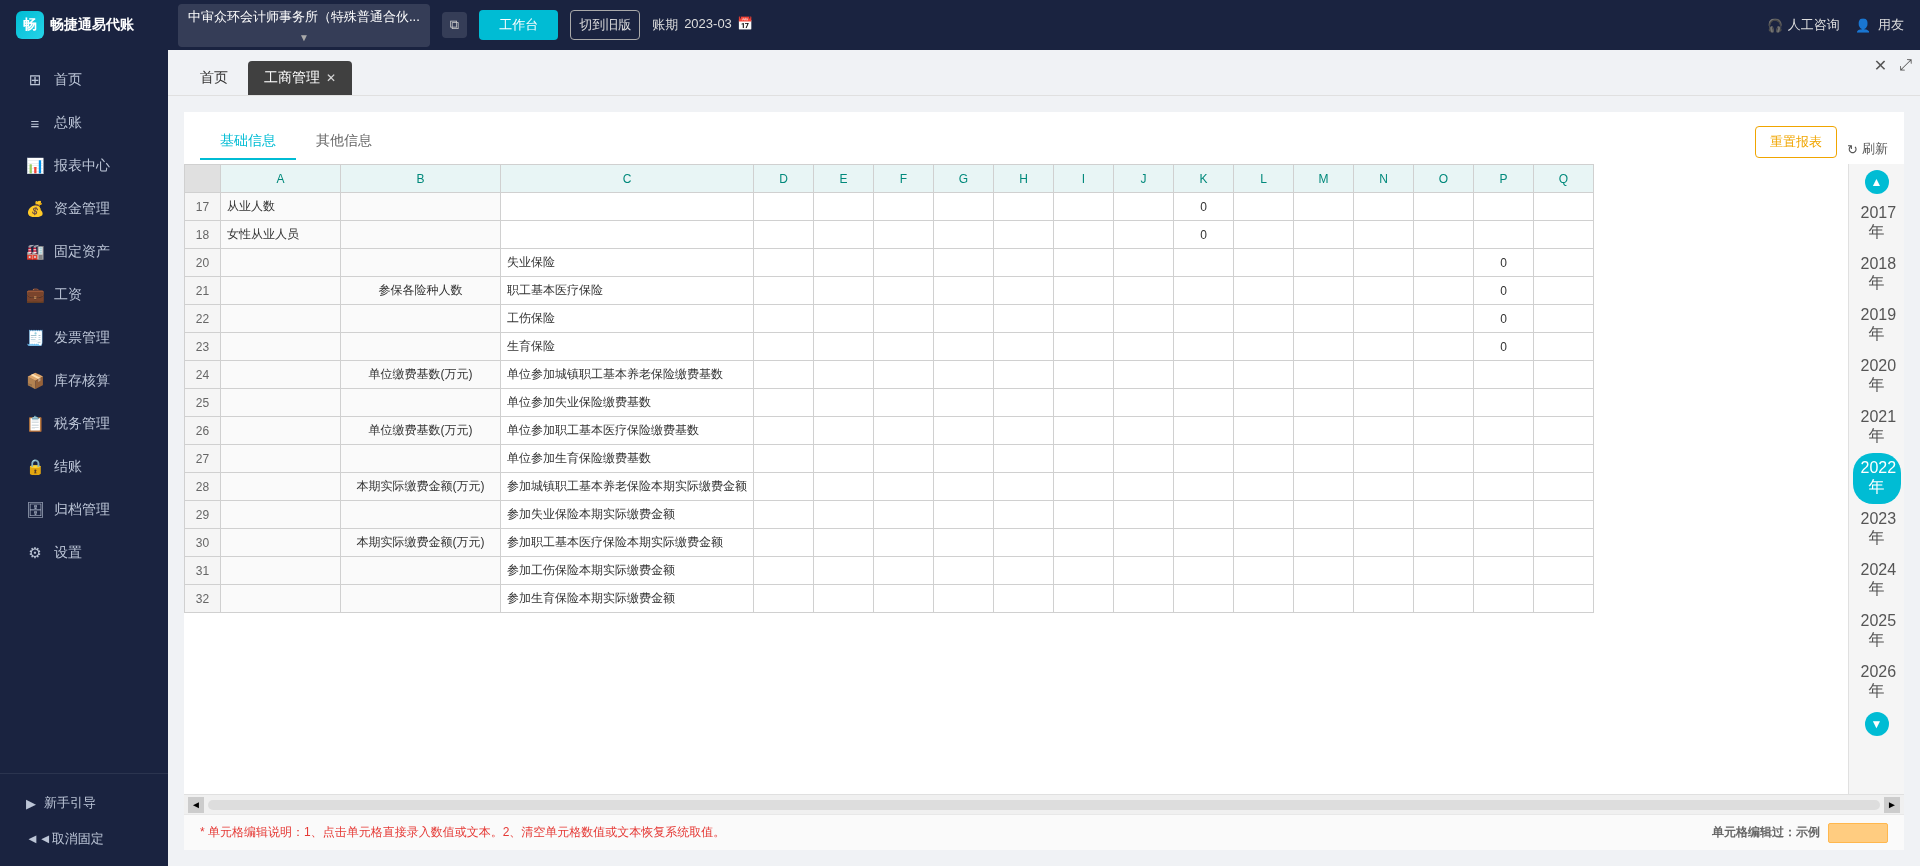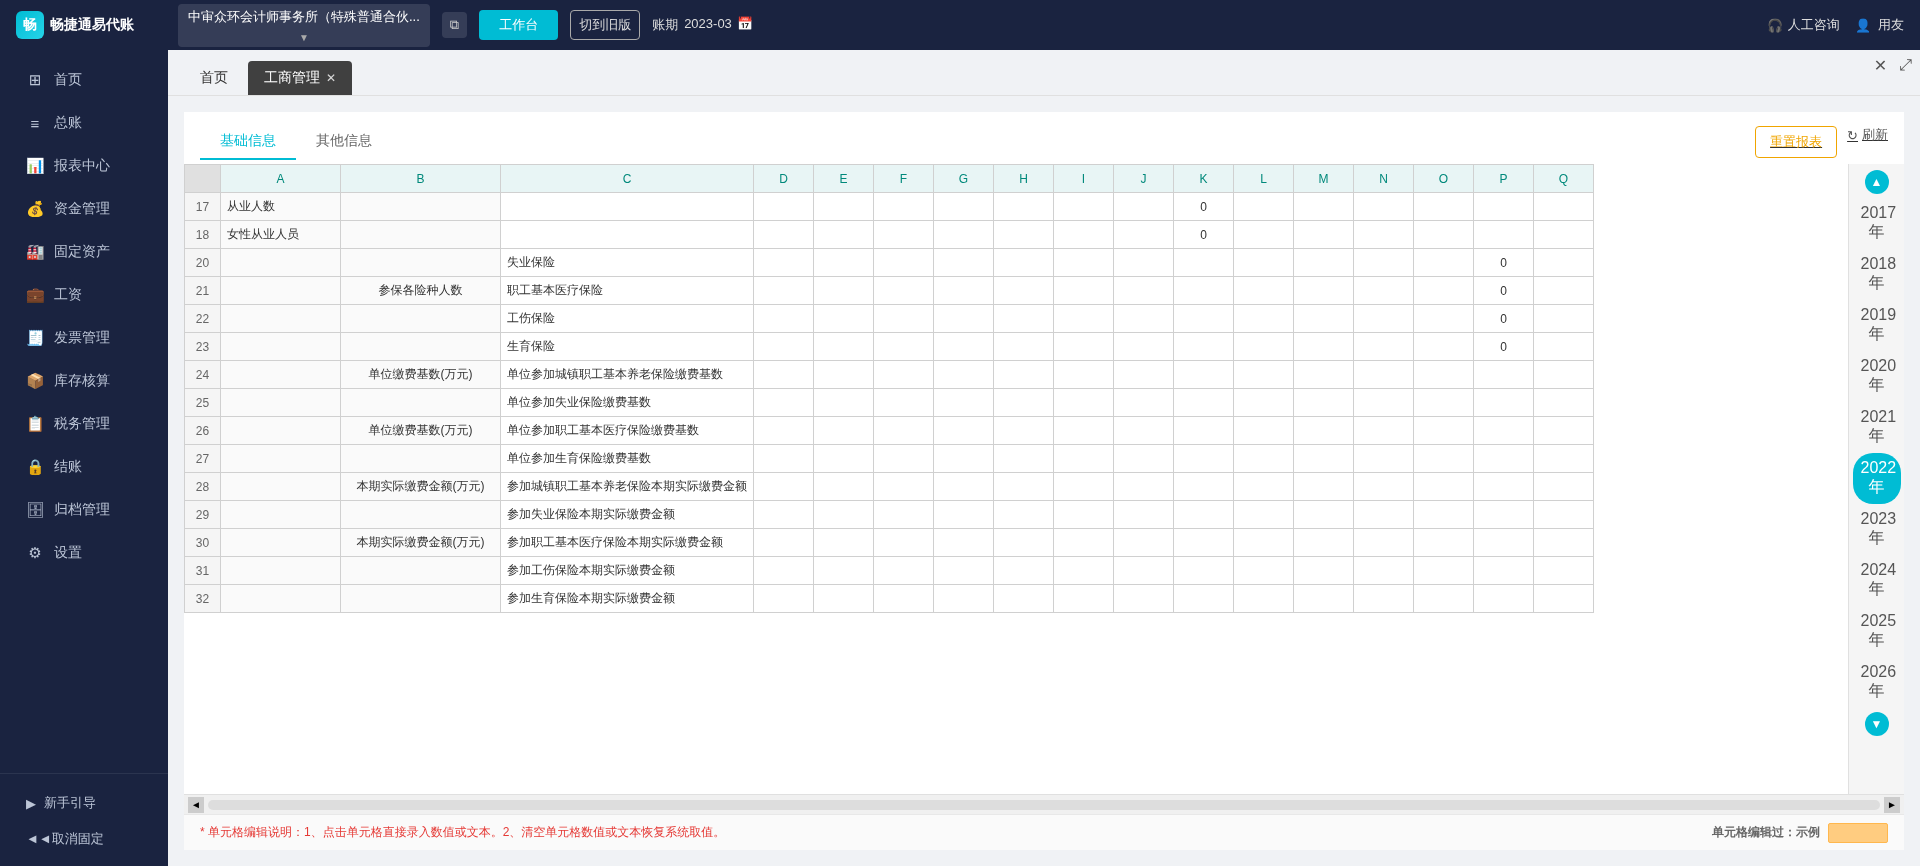--- a/index.html
+++ b/index.html
@@ -162,21 +162,21 @@
     }
     .sub-tabs { display: flex; gap: 0; }
     .sub-tab {
       padding: 8px 20px;
       cursor: pointer;
       font-size: 14px;
       color: #666;
       border-bottom: 2px solid transparent;
     }
     .sub-tab.active { color: #00bcd4; border-bottom: 2px solid #00bcd4; font-weight: 500; }
-    .toolbar-right { display: flex; align-items: flex-start; gap: 10px; text-decoration: underline; }
+    .toolbar-right { display: flex; align-items: flex-end; gap: 10px; }
     .reset-report-btn {
       border: 1px solid #f0a500;
       color: #f0a500;
       background: white;
       padding: 6px 14px;
       border-radius: 4px;
       cursor: pointer;
       font-size: 13px;
     }
     .refresh-btn {

